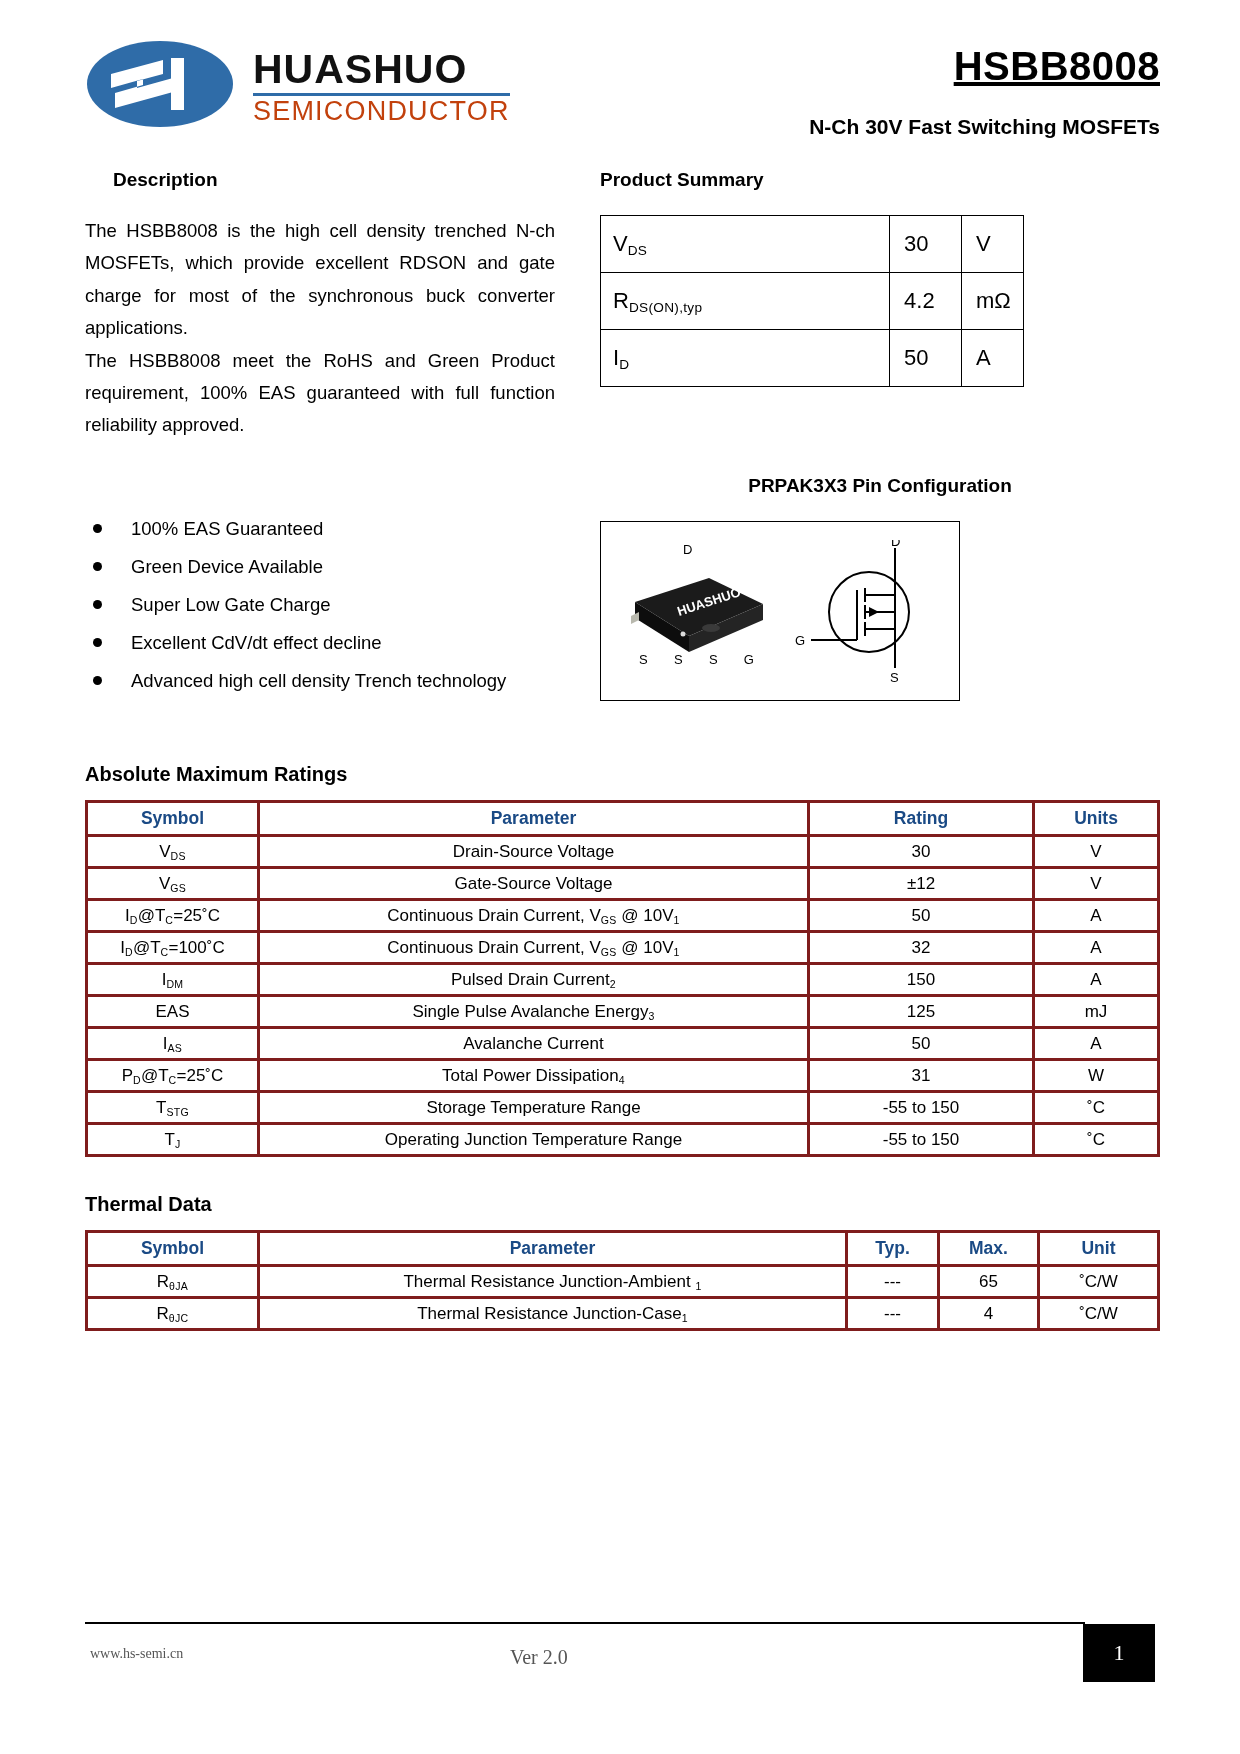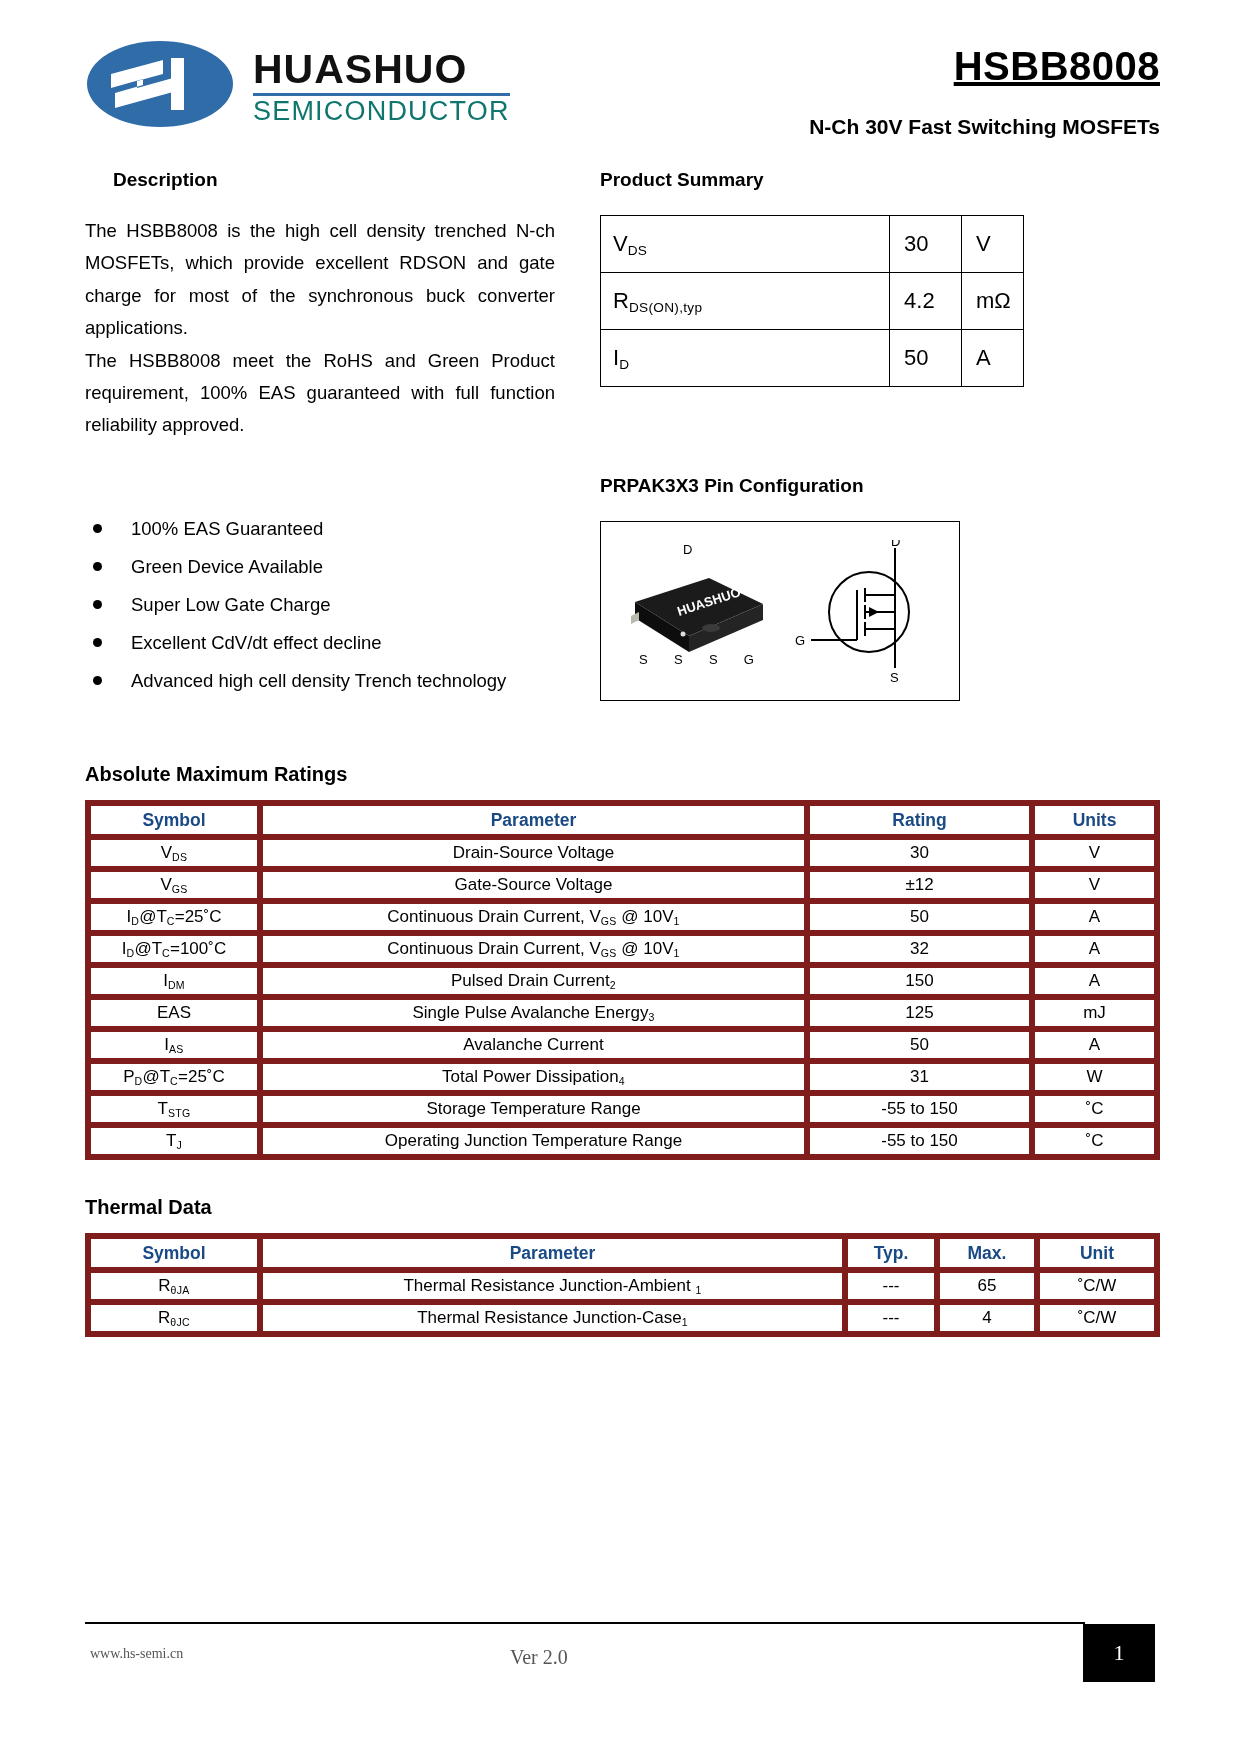--- a/index.html
+++ b/index.html
@@ -17,21 +17,21 @@
   .header { display:flex; align-items:flex-start; padding:38px 80px 0 85px; }
   .logo-wrap { display:flex; align-items:center; gap:18px; }
   .logo-mark { width:150px; height:92px; flex:none; }
   .logo-text { padding-top:6px; }
   .logo-name {
     font-size:41px; font-weight:bold; letter-spacing:1px;
     line-height:1.02; color:#111;
   }
   .logo-rule { height:3px; background:#2f6ca8; margin:2px 0 1px 0; }
   .logo-sub {
-    font-size:27px; letter-spacing:1.2px; color:#0f766e;
+    font-size:27px; letter-spacing:1.2px; color:#c2410c;
     line-height:1.05;
   }
   .title-block { margin-left:auto; text-align:right; padding-top:6px; }
   .part-number { font-size:40px; font-weight:bold; letter-spacing:0.5px;text-decoration:underline; }
   .part-subtitle { font-size:21px; font-weight:bold; margin-top:26px; }
 
   
   .cols { display:flex; padding:0 80px 0 85px; margin-top:30px; }
   .col-left { width:470px; }
   .col-right { width:auto; flex:1; padding-left:45px; }
@@ -83,21 +83,21 @@
   }
   .schem { position:absolute; right:18px; top:18px; width:150px; height:145px; }
 
   
   .tables { padding:0 80px 0 85px;margin-top:28px; }
   h2.tbl-title { font-size:20px; font-weight:bold; margin:60px 0 14px 0; }
   h2.tbl-title.second { margin-top:36px; }
 
   table.data { border-collapse:collapse; width:100%; table-layout:fixed; }
   table.data th, table.data td {
-    border:6px solid #7f1d1d; text-align:center; vertical-align:middle;
+    border:3px solid #7f1d1d; text-align:center; vertical-align:middle;
     font-size:17px; height:32px; padding:1px 4px;
   }
   table.data th { color:#1a4a85; font-weight:bold; font-size:17.5px; height:34px; }
   table.data td.param { font-size:17px; }
   table.data tr.thick td { border-top:2px solid #000; }
 
   .amr col.c1 { width:172px; }
   .amr col.c2 { width:auto; }
   .amr col.c3 { width:225px; }
   .amr col.c4 { width:125px; }
@@ -189,21 +189,21 @@
             <td class="unit">mΩ</td>
           </tr>
           <tr>
             <td class="sym"><span>I</span><sub class="s">D</sub></td>
             <td class="val">50</td>
             <td class="unit">A</td>
           </tr>
         </tbody>
       </table>
 
-      <h2 class="sec" style="margin-top:88px;">PRPAK3X3 Pin Configuration</h2>
+      <h2 class="sec" style="margin-top:88px;text-align:center;">PRPAK3X3 Pin Configuration</h2>
 
       <div class="pinbox">
 
         <div class="pkg-label-d">D</div>
         <svg class="pkg" viewBox="0 0 150 110">
           <polygon points="12,42 86,18 140,44 66,76" fill="#1b1b1b"></polygon>
           <polygon points="12,42 66,76 66,92 12,58" fill="#0d0d0d"></polygon>
           <polygon points="66,76 140,44 140,60 66,92" fill="#242424"></polygon>
           <text x="56" y="56" fill="#ffffff" font-size="13" font-family="Liberation Sans, sans-serif" font-weight="bold" transform="rotate(-18 56 56)">HUASHUO</text>
           <ellipse cx="88" cy="68" rx="9" ry="4" fill="#3a3a3a"></ellipse>

